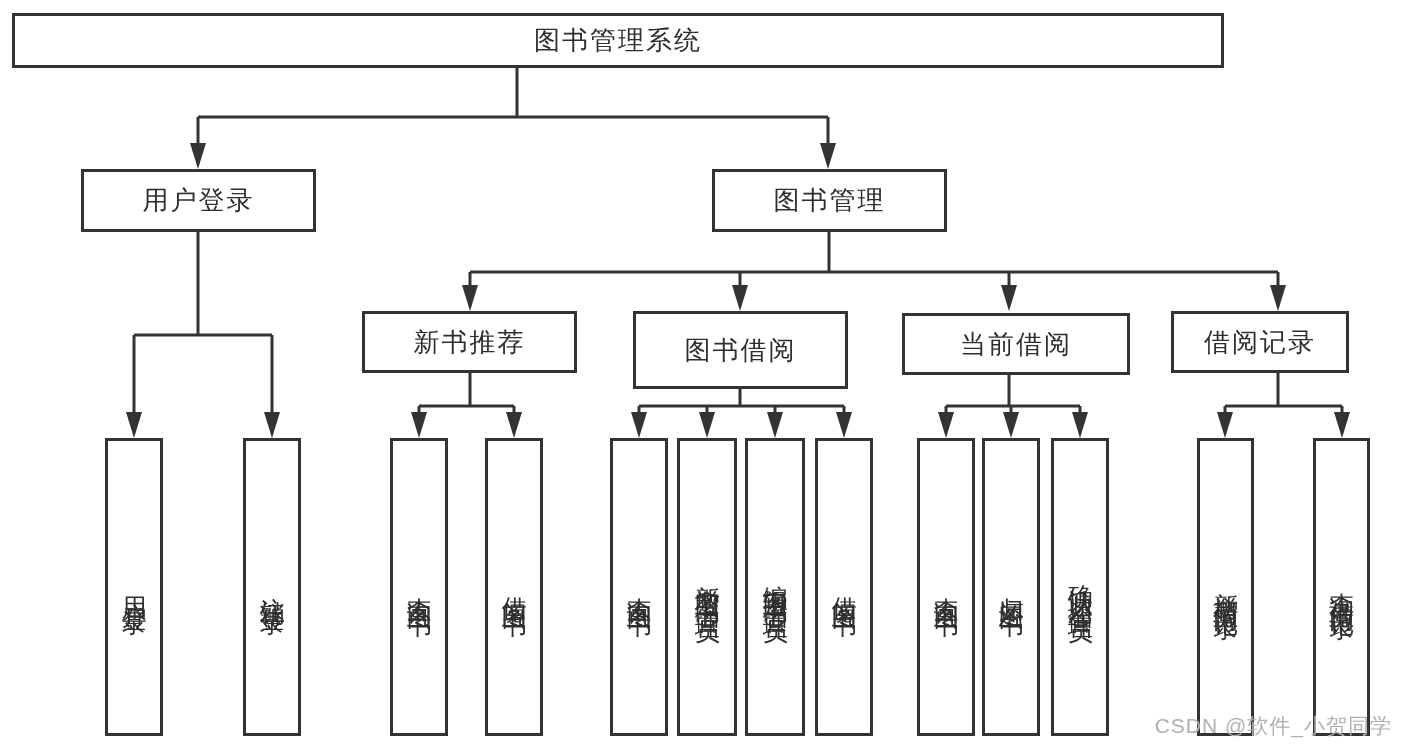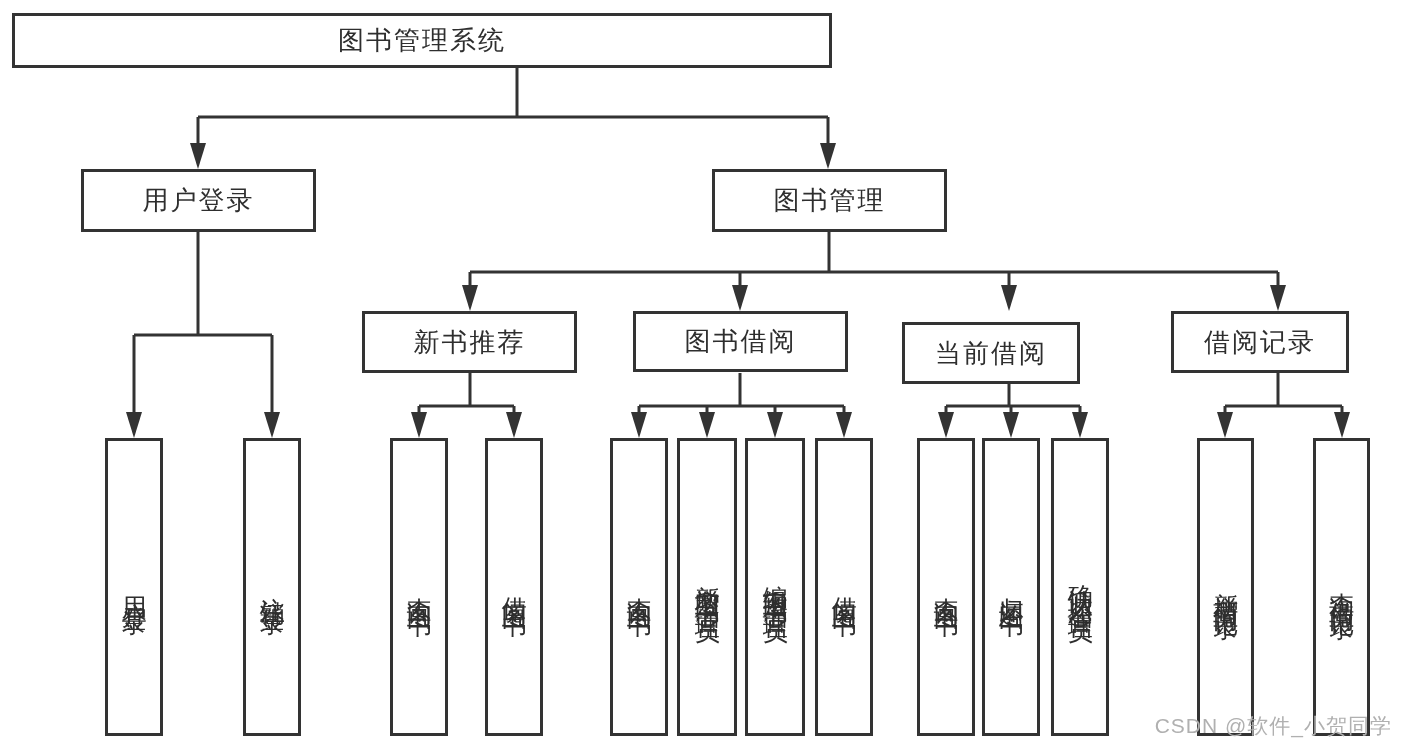--- a/index.html
+++ b/index.html
@@ -122,38 +122,38 @@
       <polygon points="767,412 783,412 775,438"></polygon>
       <polygon points="836,412 852,412 844,438"></polygon>
       <polygon points="938,412 954,412 946,438"></polygon>
       <polygon points="1003,412 1019,412 1011,438"></polygon>
       <polygon points="1072,412 1088,412 1080,438"></polygon>
       <polygon points="1217,412 1233,412 1225,438"></polygon>
       <polygon points="1334,412 1350,412 1342,438"></polygon>
     </g>
   </svg>
 
-  <div class="node hbox" style="left:12px; top:13px; width:820px; height:55px;">
+  <div class="node hbox" style="left:12px; top:13px; width:1212px; height:55px;">
     <span class="label">图书管理系统</span>
   </div>
 
   <div class="node hbox" style="left:81px; top:169px; width:235px; height:63px;">
     <span class="label">用户登录</span>
   </div>
   <div class="node hbox" style="left:362px; top:311px; width:215px; height:62px;">
     <span class="label">新书推荐</span>
   </div>
 
   <div class="node hbox" style="left:712px; top:169px; width:235px; height:63px;">
     <span class="label">图书管理</span>
   </div>
-  <div class="node hbox" style="left:633px; top:311px; width:215px; height:61px;">
+  <div class="node hbox" style="left:633px; top:311px; width:215px; height:78px;">
     <span class="label">图书借阅</span>
   </div>
-  <div class="node hbox" style="left:902px; top:322px; width:178px; height:62px;font-family:Liberation Mono, monospace;">
+  <div class="node hbox" style="left:902px; top:313px; width:228px; height:62px;font-family:Liberation Mono, monospace;">
     <span class="label">当前借阅</span>
   </div>
   <div class="node hbox" style="left:1171px; top:311px; width:178px; height:62px;">
     <span class="label">借阅记录</span>
   </div>
 
   <div class="node vbox" style="left:105px;">
     <span class="label">用户登录</span>
   </div>
   <div class="node vbox" style="left:243px;">

